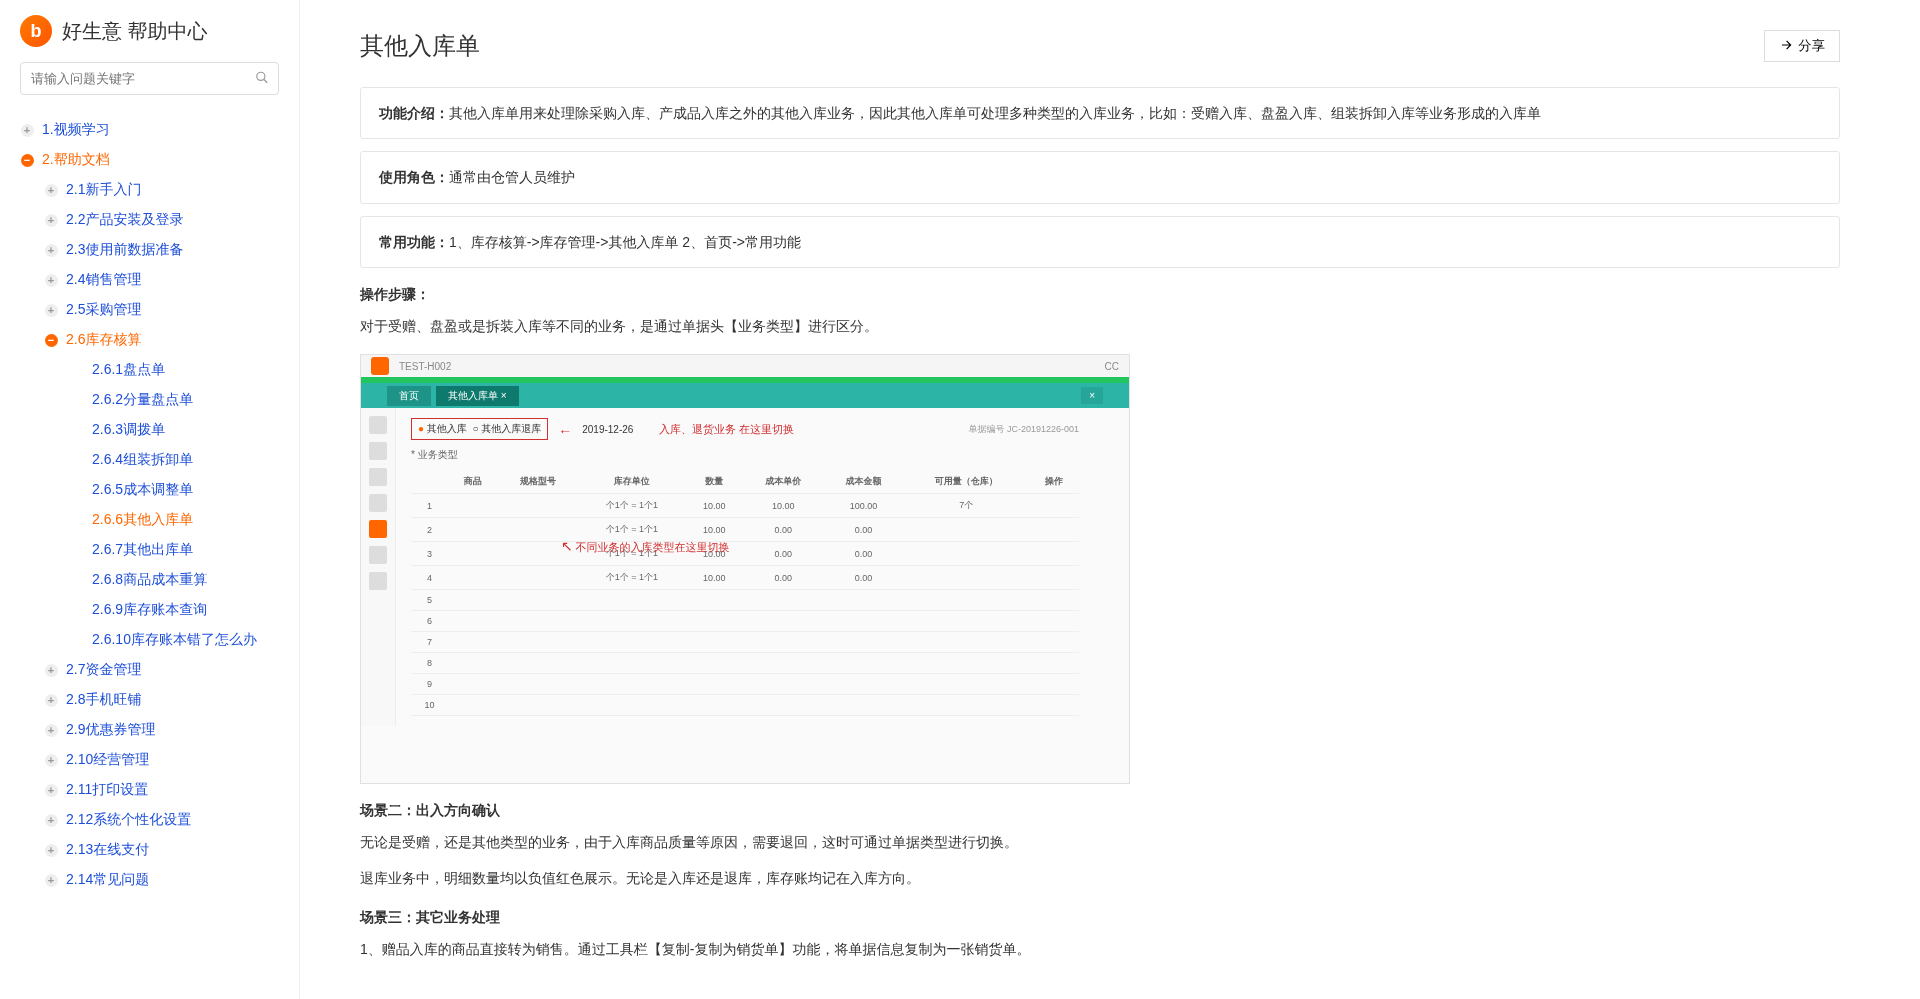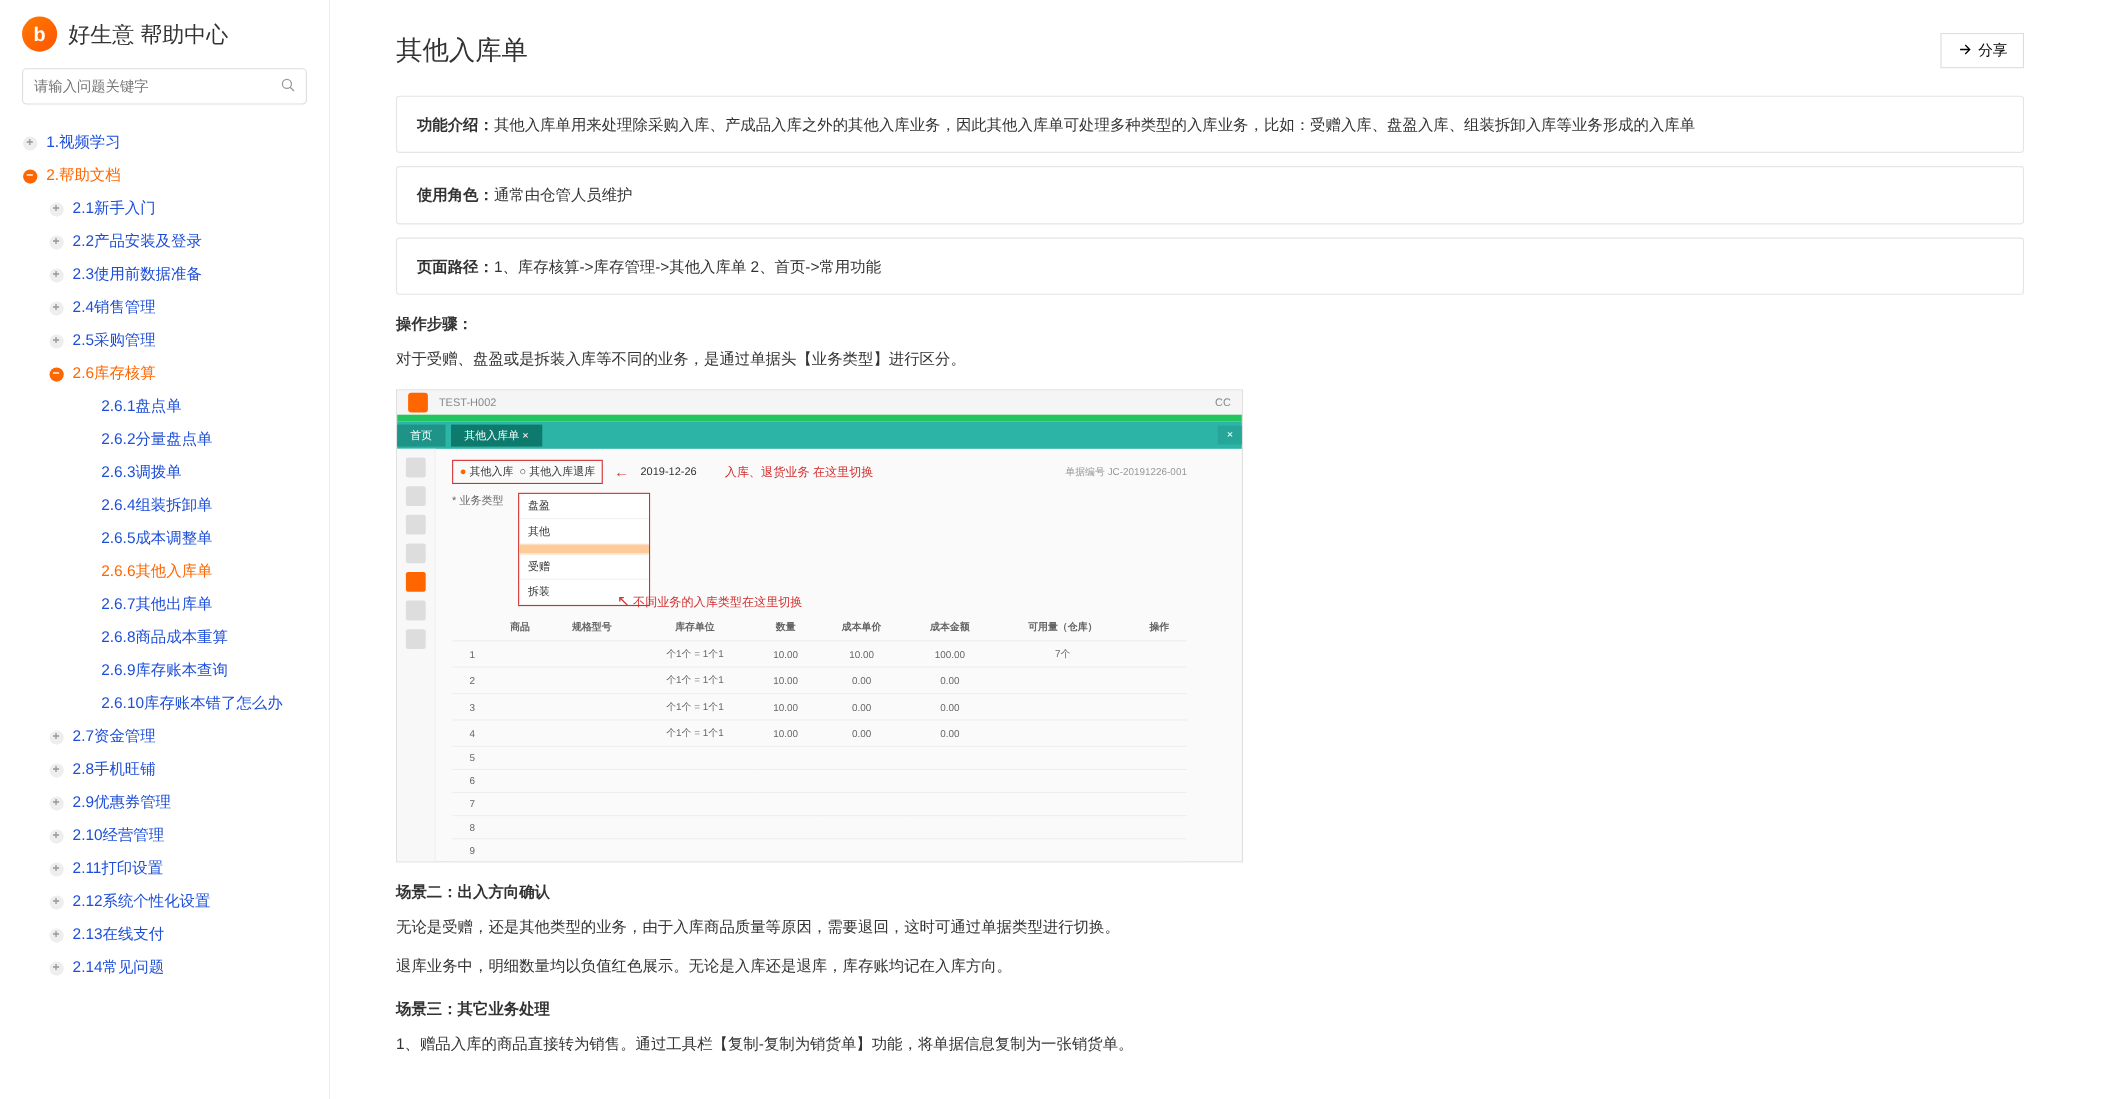--- a/index.html
+++ b/index.html
@@ -23,21 +23,21 @@
     .page-header { display: flex; justify-content: space-between; align-items: center; margin-bottom: 25px; }
     .page-title { font-size: 24px; font-weight: normal; }
     .share-btn { border: 1px solid #ddd; padding: 6px 14px; border-radius: 0; background: #fff; cursor: pointer; display: flex; align-items: center; gap: 5px; }
     .info-box { border: 1px solid #e5e5e5; padding: 14px 18px; margin-bottom: 12px; border-radius: 3px; line-height: 1.6; }
     .info-label { font-weight: bold; }
     .section-title { font-weight: bold; margin: 18px 0 10px; }
     .body-text { margin: 10px 0; line-height: 1.8; }
     .screenshot-placeholder { width: 770px; height: 430px; border: 1px solid #e0e0e0; margin: 15px 0; background: #fafafa; position: relative; overflow: hidden; }
     .sp-topbar { height: 28px; background: #f5f5f5; border-bottom: 6px solid #22c55e; display: flex; align-items: center; padding: 0 10px; font-size: 10px; color: #888; }
     .sp-logo { width: 18px; height: 18px; background: #ff6600; border-radius: 3px; margin-right: 10px; }
-    .sp-header { height: 25px; background: #2cb5a6; display: flex; align-items: center; padding: 0 0; }
+    .sp-header { height: 25px; background: #2cb5a6; display: flex; align-items: center; padding: 0 26px; }
     .sp-tab { background: #1e9488; color: #fff; padding: 3px 12px; font-size: 10px; margin-right: 5px; }
     .sp-tab-dark { background: #0e7a6d; }
     .sp-close { margin-left: auto; color: #fff; font-size: 10px; background: #26a698; padding: 3px 8px; }
     .sp-body { padding: 10px 50px 10px 50px; font-size: 10px; position: relative; }
     .sp-sidebar { position: absolute; left: 0; top: 0; bottom: 0; width: 35px; background: #f8f8f8; border-right: 1px solid #eee; }
     .sp-sidebar-icon { width: 18px; height: 18px; background: #ddd; margin: 8px auto; border-radius: 2px; }
     .sp-sidebar-icon.active { background: #ff6600; }
     .sp-row { display: flex; align-items: center; gap: 10px; margin-bottom: 8px; }
     .sp-redbox { border: 1.5px solid #d32f2f; padding: 3px 6px; }
     .sp-redtext { color: #d32f2f; font-size: 11px; }
@@ -181,21 +181,21 @@
       </button>
     </div>
 
     <div class="info-box">
       <span class="info-label">功能介绍：</span><span>其他入库单用来处理除采购入库、产成品入库之外的其他入库业务，因此其他入库单可处理多种类型的入库业务，比如：受赠入库、盘盈入库、组装拆卸入库等业务形成的入库单</span>
     </div>
     <div class="info-box">
       <span class="info-label">使用角色：</span><span>通常由仓管人员维护</span>
     </div>
     <div class="info-box">
-      <span class="info-label">页面路径：</span><span>1、库存核算-&gt;库存管理-&gt;其他入库单 2、首页-&gt;常用功能</span>
+      <span class="info-label">常用功能：</span><span>1、库存核算-&gt;库存管理-&gt;其他入库单 2、首页-&gt;常用功能</span>
     </div>
 
     <p class="section-title">操作步骤：</p>
     <p class="body-text">对于受赠、盘盈或是拆装入库等不同的业务，是通过单据头【业务类型】进行区分。</p>
 
     <div class="screenshot-placeholder">
       <div class="sp-topbar">
         <div class="sp-logo"></div>
         <span>TEST-H002</span>
         <span style="margin-left:auto">CC</span>
@@ -219,27 +219,20 @@
           <span class="sp-redbox">
             <span style="color:#ff6600">●</span> <span>其他入库</span>&nbsp;&nbsp;○ <span>其他入库退库</span>
           </span>
           <span class="sp-arrow">←</span>
           <span>2019-12-26</span>
           &nbsp;&nbsp;<span class="sp-redtext">入库、退货业务 在这里切换</span>
           <span style="margin-left:auto;font-size:9px;color:#999">单据编号 JC-20191226-001</span>
         </div>
         <div class="sp-row" style="align-items:flex-start">
           <span style="width:50px;font-size:10px;color:#666">* 业务类型</span>
-          <div class="sp-dropdown">
-            <div class="sp-dropdown-item">盘盈</div>
-            <div class="sp-dropdown-item">其他</div>
-            <div class="sp-dropdown-item selected"></div>
-            <div class="sp-dropdown-item">受赠</div>
-            <div class="sp-dropdown-item">拆装</div>
-          </div>
           <div style="position:absolute;left:200px;top:130px">
             <span class="sp-arrow">↖</span>
             <span class="sp-redtext">不同业务的入库类型在这里切换</span>
           </div>
         </div>
         <table class="sp-table">
           <thead>
               <tr>
             <th></th>
             <th>商品</th>

